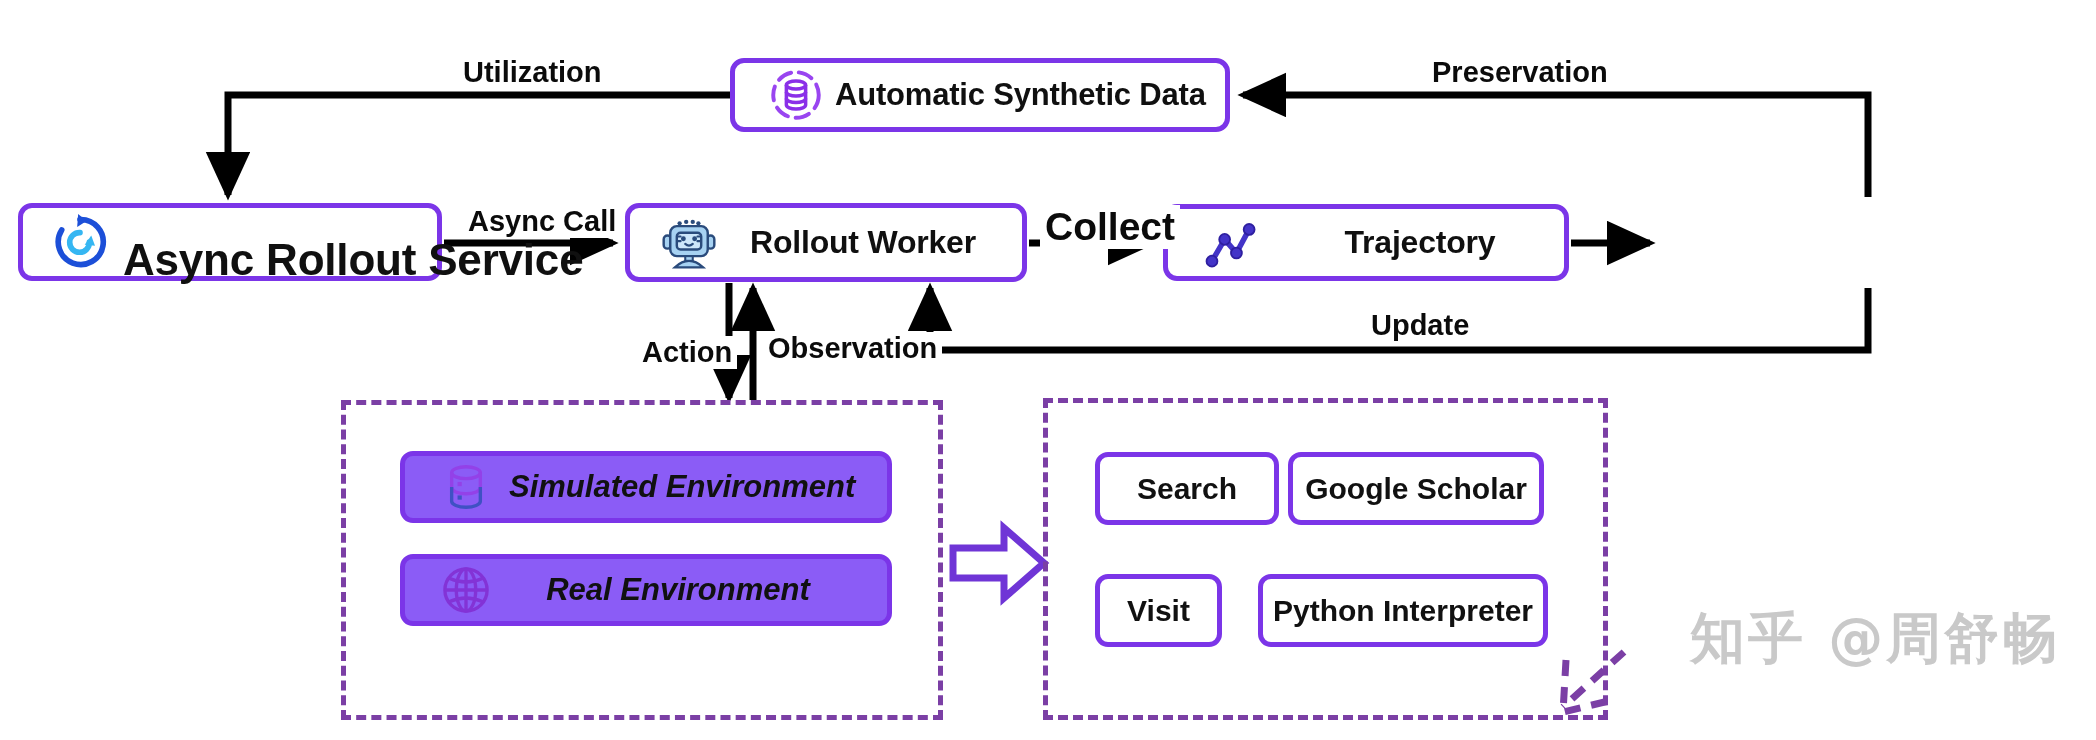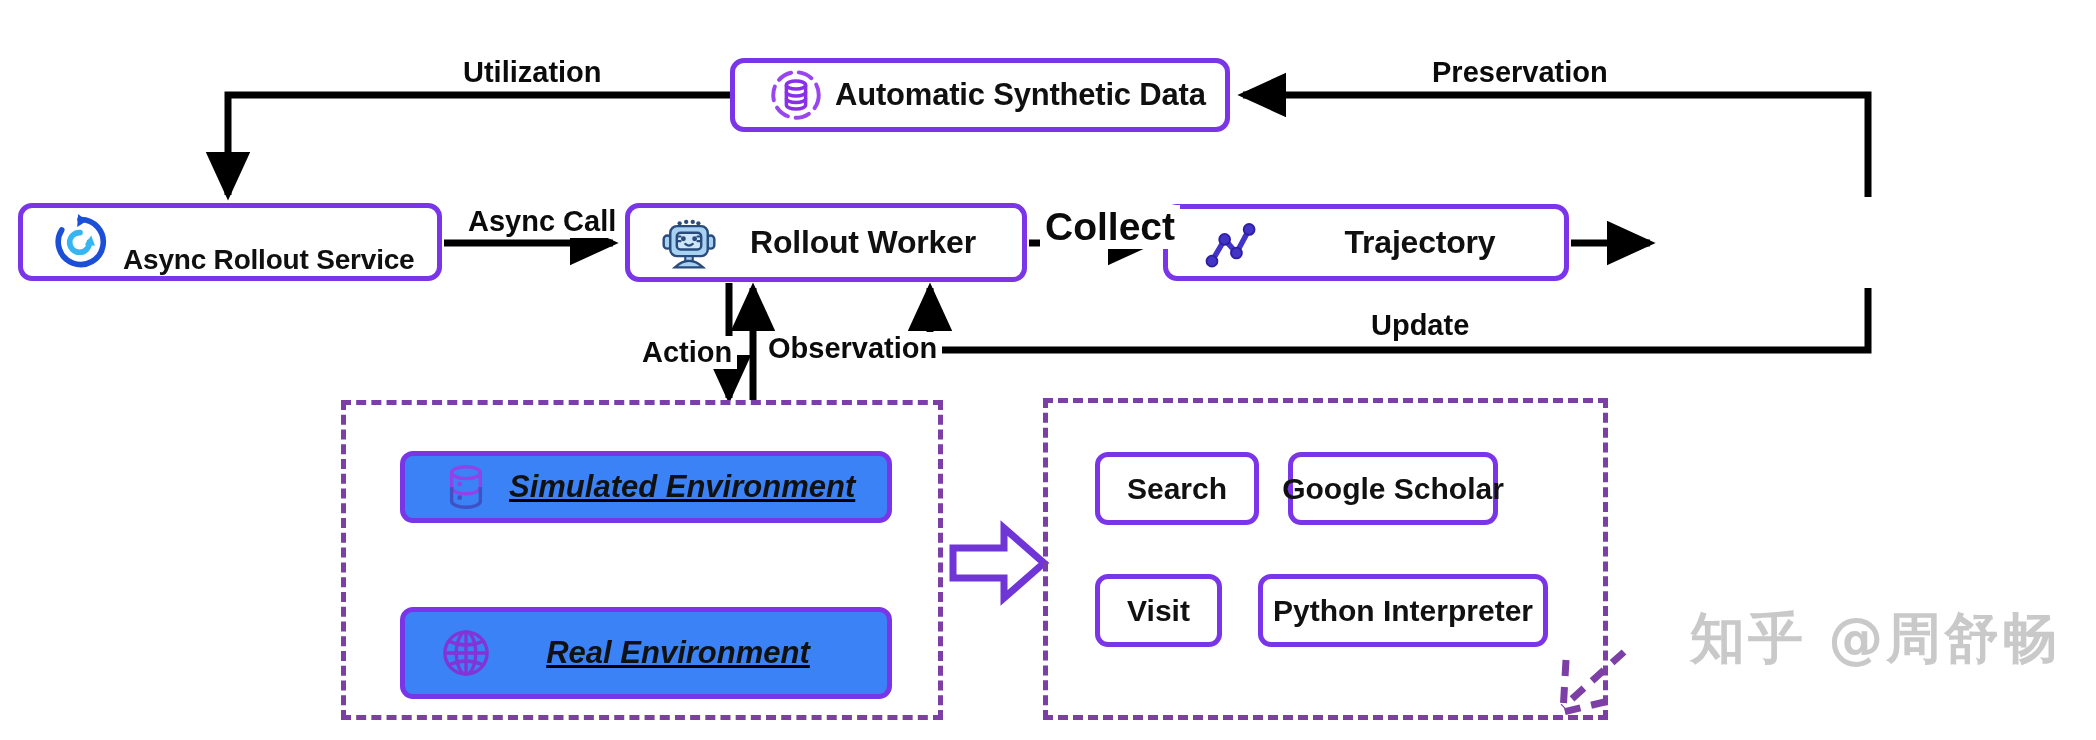--- a/index.html
+++ b/index.html
@@ -49,21 +49,21 @@
     letter-spacing: -0.2px;
     white-space: nowrap;
   }
 
   #box-async   { left: 18px;   top: 203px; width: 424px; height: 78px; }
   #box-asd     { left: 730px;  top: 58px;  width: 500px; height: 74px; }
   #box-worker  { left: 625px;  top: 203px; width: 402px; height: 79px; }
   #box-traj    { left: 1163px; top: 204px; width: 406px; height: 77px; gap: 40px; }
   #box-reward  { left: 1662px; top: 204px; width: 413px; height: 77px; }
 
-  #box-async  .node-label { font-size: 28px; padding-right: 24px; margin-top: 36px; }
+  #box-async  .node-label { font-size: 44px; padding-right: 24px; margin-top: 36px; }
   #box-asd    .node-label { font-size: 31px; padding-right: 26px; }
   #box-worker .node-label { font-size: 32px; padding-right: 26px; }
   #box-traj   .node-label { font-size: 32px; padding-right: 36px; }
   #box-reward .node-label { font-size: 32px; padding-right: 36px; }
 
   #box-async  .node-icon { width: 86px; padding-left: 14px; }
   #box-asd    .node-icon { width: 78px; padding-left: 22px; }
   #box-worker .node-icon { width: 82px; padding-left: 18px; }
   #box-traj   .node-icon { width: 82px; padding-left: 22px; }
   #box-reward .node-icon { width: 82px; padding-left: 20px; }
@@ -76,67 +76,66 @@
     background: transparent;
     z-index: 2;
   }
   #group-env  { left: 341px;  top: 400px; width: 602px; height: 320px; }
   #group-tool { left: 1043px; top: 398px; width: 565px; height: 322px; }
 
   
   .env-box {
     position: absolute;
     box-sizing: border-box;
-    background: #3b82f6;
+    background: #8b5cf6;
     border: 5px solid #7B35E8;
     border-radius: 13px;
     display: flex;
     align-items: center;
     z-index: 4;
-    text-decoration: underline;
   }
   .env-box .env-icon {
     flex: 0 0 auto;
     width: 86px;
     padding-left: 18px;
     display: flex;
     align-items: center;
     justify-content: center;
   }
   .env-box .env-label {
     flex: 1 1 auto;
     text-align: center;
     font-weight: bold;
     font-style: italic;
     font-size: 31px;
     color: #111111;
     padding-right: 40px;
     white-space: nowrap;
   }
   #box-sim  { left: 400px; top: 451px; width: 492px; height: 72px; }
-  #box-real { left: 400px; top: 607px; width: 492px; height: 92px; }
+  #box-real { left: 400px; top: 554px; width: 492px; height: 72px; }
 
   
   .tool-box {
     position: absolute;
     box-sizing: border-box;
     background: #ffffff;
     border: 5px solid #7B35E8;
     border-radius: 13px;
     display: flex;
     align-items: center;
     justify-content: center;
     font-weight: bold;
     font-size: 30px;
     color: #111111;
     white-space: nowrap;
     z-index: 4;
   }
-  #tool-search   { left: 1095px; top: 452px; width: 164px; height: 73px; }
-  #tool-scholar  { left: 1288px; top: 452px; width: 210px; height: 73px; }
+  #tool-search   { left: 1095px; top: 452px; width: 184px; height: 73px; }
+  #tool-scholar  { left: 1288px; top: 452px; width: 256px; height: 73px; }
   #tool-visit    { left: 1095px; top: 574px; width: 127px; height: 73px; }
   #tool-python   { left: 1258px; top: 574px; width: 290px; height: 73px; }
 
   
   .edge-label {
     position: absolute;
     font-weight: bold;
     color: #0b0b0b;
     white-space: nowrap;
     z-index: 6;

